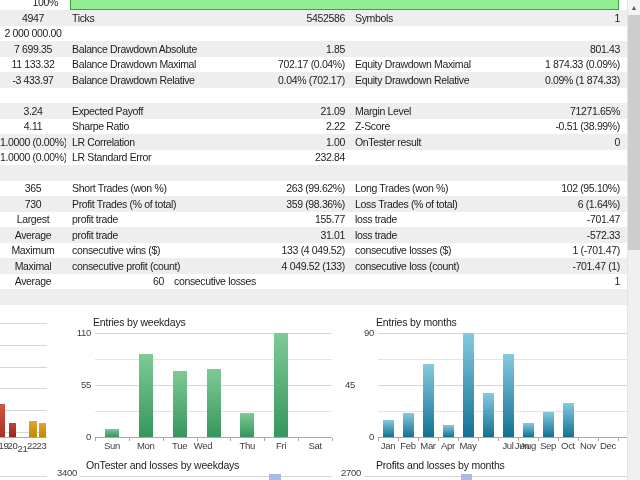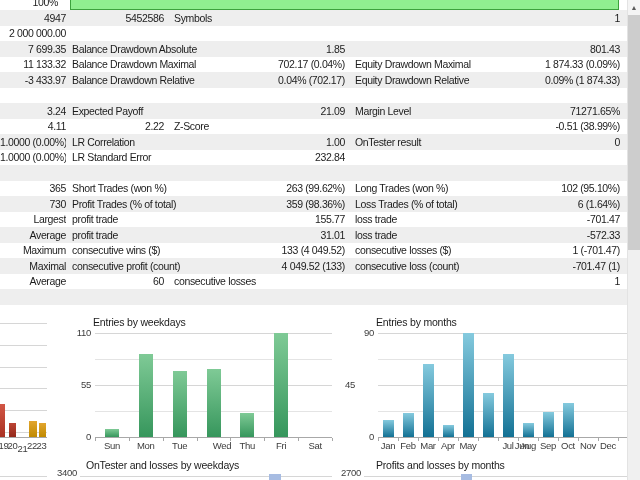--- a/index.html
+++ b/index.html
@@ -4,21 +4,21 @@
 <style>
   *{box-sizing:border-box;margin:0;padding:0}
   html,body{background:#fff}
   #screen{position:relative;width:640px;height:480px;background:#fff;overflow:hidden;
           font-family:"Liberation Sans",sans-serif;color:#1c1c1c;}
 
   
   #stats-table{position:absolute;top:10px;left:0;width:627px}
   .trow{display:flex;align-items:center;height:15.5px;font-size:10.5px;letter-spacing:-0.35px;white-space:nowrap}
   .trow.shade{background:#eeeeee}
-  .trow .c1{flex:0 0 66px;text-align:right;overflow:hidden}
+  .trow .c1{flex:0 0 66px;text-align:center;overflow:hidden}
   .trow .c2{flex:0 0 175px;margin-left:6px;overflow:hidden}
   .trow .c3{flex:0 0 98px;text-align:right;overflow:hidden}
   .trow .c4{flex:0 0 155px;margin-left:10px;overflow:hidden}
   .trow .c5{flex:1 1 auto;text-align:right;padding-right:7px;overflow:hidden}
 
   
   #progress-row{position:absolute;top:0;left:0;width:627px;height:10px;background:#fff;overflow:hidden}
   #progress-label{position:absolute;top:-4px;left:0;width:58px;text-align:right;font-size:10.5px;letter-spacing:-0.35px}
   #progress-bar{position:absolute;top:-3px;left:70px;width:549px;height:13px;
                 background:#90ef90;border:1px solid #3da23d}
@@ -41,20 +41,21 @@
 <div id="screen">
 
   <div id="progress-row">
     <div id="progress-label">100%</div>
     <div id="progress-bar" style="background: rgb(144, 239, 144); border-color: rgb(61, 162, 61);"></div>
   </div>
 
   <div id="stats-table">
       <div class="trow shade">
         <div class="c1">4947</div>
+        <div class="c2">Ticks</div>
         <div class="c3">5452586</div>
         <div class="c4">Symbols</div>
         <div class="c5">1</div>
       </div>
       <div class="trow">
         <div class="c1">2 000 000.00</div>
         <div class="c2"></div>
         <div class="c3"></div>
         <div class="c4"></div>
         <div class="c5"></div>
@@ -88,20 +89,21 @@
       </div>
       <div class="trow shade">
         <div class="c1">3.24</div>
         <div class="c2">Expected Payoff</div>
         <div class="c3">21.09</div>
         <div class="c4">Margin Level</div>
         <div class="c5">71271.65%</div>
       </div>
       <div class="trow">
         <div class="c1">4.11</div>
+        <div class="c2">Sharpe Ratio</div>
         <div class="c3">2.22</div>
         <div class="c4">Z-Score</div>
         <div class="c5">-0.51 (38.99%)</div>
       </div>
       <div class="trow shade">
         <div class="c1">1.0000 (0.00%)</div>
         <div class="c2">LR Correlation</div>
         <div class="c3">1.00</div>
         <div class="c4">OnTester result</div>
         <div class="c5">0</div>
@@ -224,21 +226,21 @@
       <div style="position: absolute; left: 264.286px; top: 438px; width: 1px; height: 3px; background: rgb(168, 168, 168);"></div>
       <div style="position: absolute; left: 298.143px; top: 438px; width: 1px; height: 3px; background: rgb(168, 168, 168);"></div>
       <div style="position: absolute; left: 332px; top: 438px; width: 1px; height: 3px; background: rgb(168, 168, 168);"></div>
       <div style="position: absolute; left: 104.929px; top: 429px; width: 14px; height: 8px; background: linear-gradient(rgb(127, 202, 150), rgb(54, 150, 92));"></div>
       <div class="xlab" style="position: absolute; left: 111.929px; top: 441px;">Sun</div>
       <div style="position: absolute; left: 138.786px; top: 354px; width: 14px; height: 83px; background: linear-gradient(rgb(127, 202, 150), rgb(54, 150, 92));"></div>
       <div class="xlab" style="position: absolute; left: 145.786px; top: 441px;">Mon</div>
       <div style="position: absolute; left: 172.643px; top: 371px; width: 14px; height: 66px; background: linear-gradient(rgb(127, 202, 150), rgb(54, 150, 92));"></div>
       <div class="xlab" style="position: absolute; left: 179.643px; top: 441px;">Tue</div>
       <div style="position: absolute; left: 206.5px; top: 369px; width: 14px; height: 68px; background: linear-gradient(rgb(127, 202, 150), rgb(54, 150, 92));"></div>
-      <div class="xlab" style="position: absolute; left: 222px; top: 441px;">Wed</div>
+      <div class="xlab" style="position: absolute; left: 203px; top: 441px;">Wed</div>
       <div style="position: absolute; left: 240.357px; top: 413px; width: 14px; height: 24px; background: linear-gradient(rgb(127, 202, 150), rgb(54, 150, 92));"></div>
       <div class="xlab" style="position: absolute; left: 247.357px; top: 441px;">Thu</div>
       <div style="position: absolute; left: 274.214px; top: 333px; width: 14px; height: 104px; background: linear-gradient(rgb(127, 202, 150), rgb(54, 150, 92));"></div>
       <div class="xlab" style="position: absolute; left: 281.214px; top: 441px;">Fri</div>
       <div class="xlab" style="position: absolute; left: 315.071px; top: 441px;">Sat</div>
       <div style="position: absolute; left: 378px; top: 333px; width: 250px; height: 1px; background: rgb(214, 214, 214);"></div>
       <div style="position: absolute; left: 378px; top: 359px; width: 250px; height: 1px; background: rgb(228, 228, 228);"></div>
       <div style="position: absolute; left: 378px; top: 385px; width: 250px; height: 1px; background: rgb(214, 214, 214);"></div>
       <div style="position: absolute; left: 378px; top: 411px; width: 250px; height: 1px; background: rgb(228, 228, 228);"></div>
       <div style="position: absolute; left: 378px; top: 437px; width: 250px; height: 1px; background: rgb(168, 168, 168);"></div>

